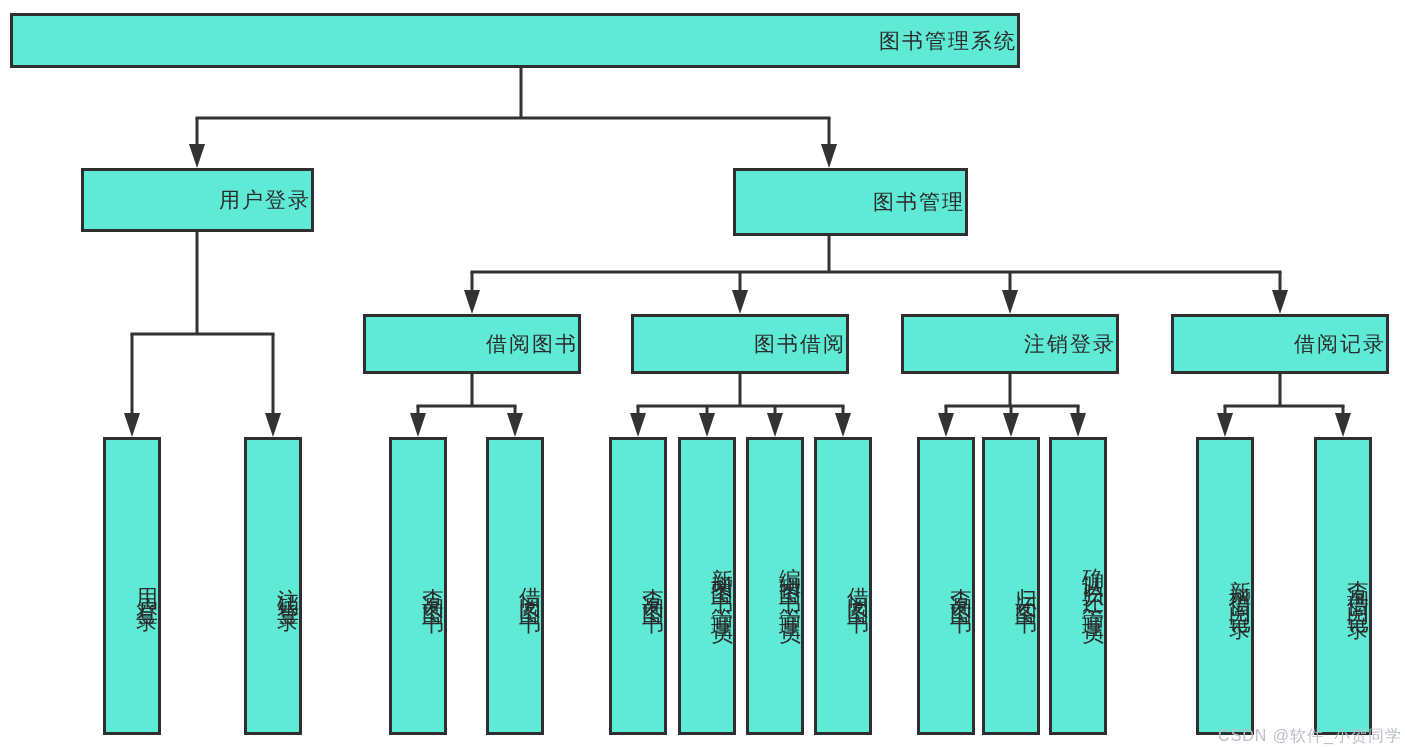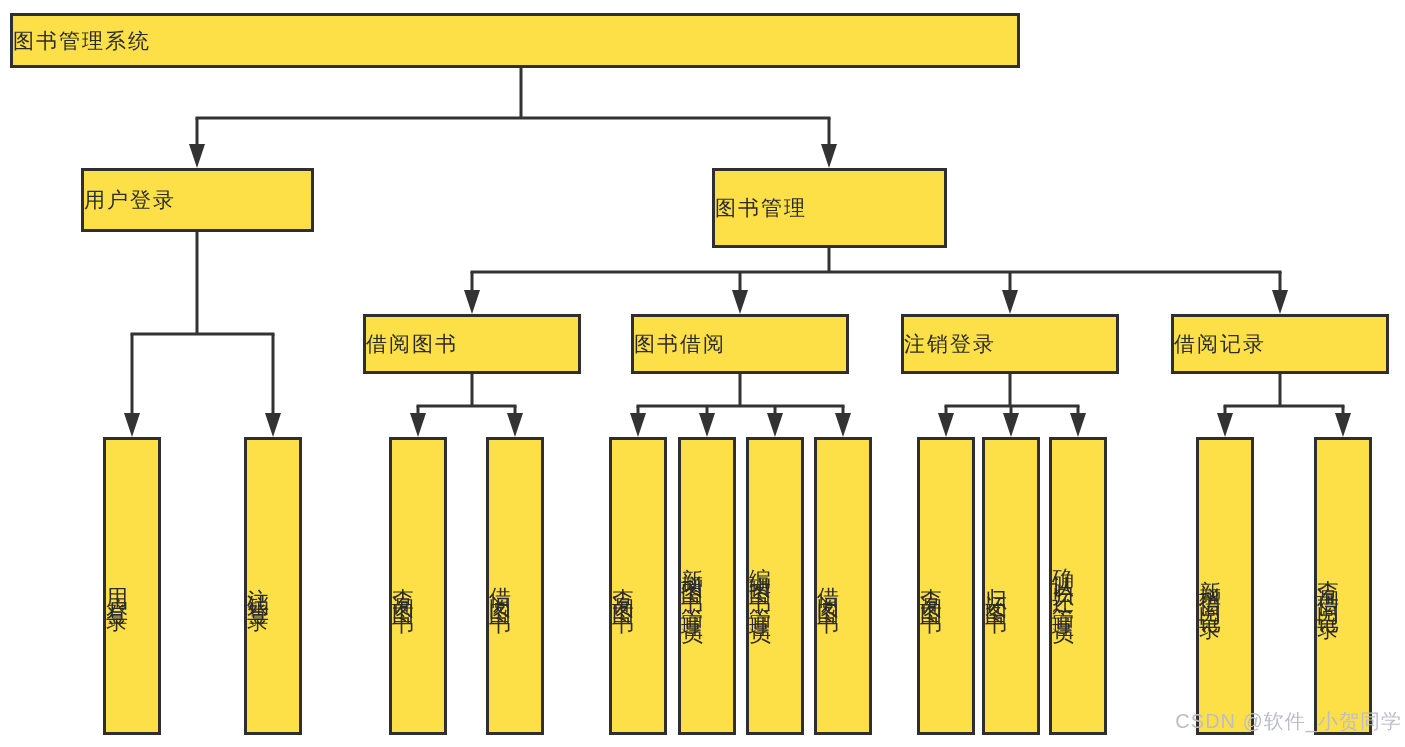--- a/index.html
+++ b/index.html
@@ -4,33 +4,33 @@
 <style>
   html,body{margin:0;padding:0;background:#ffffff;}
   body{
     width:1405px;height:747px;position:relative;overflow:hidden;
     font-family:"Liberation Sans","DejaVu Sans",sans-serif;
   }
   .stage{position:absolute;left:0;top:0;width:1405px;height:747px;}
   #connectors{position:absolute;left:0;top:0;}
   .node{
     position:absolute;box-sizing:border-box;
-    border:3px solid #84cc16;background:#fde047;
-    display:flex;align-items:center;justify-content:flex-start;
+    border:3px solid #84cc16;background:#5eead4;
+    display:flex;align-items:center;justify-content:flex-end;
     color:#2b2b2b;font-size:21px;letter-spacing:2px;
   }
   .node .lbl{white-space:nowrap;}
   .leaf .lbl{
     writing-mode:vertical-rl;text-orientation:mixed;
     font-size:22px;letter-spacing:8px;line-height:1;
     white-space:nowrap;
   }
   .watermark{
-    position:absolute;right:3px;bottom:12px;
-    font-size:20px;letter-spacing:1px;
+    position:absolute;right:3px;bottom:0;
+    font-size:16px;letter-spacing:1px;
     color:rgba(186,190,200,0.95);
     z-index:5;white-space:nowrap;
   }
 </style>
 </head>
 <body>
 
 <div class="stage">
 
   <svg id="connectors" width="1405" height="747" viewBox="0 0 1405 747" aria-hidden="true">
@@ -78,21 +78,21 @@
       <polygon points="1335,413 1351,413 1343,437" fill="#333333"></polygon>
     </svg>
 
   <div class="node" style="left: 10px; top: 13px; width: 1010px; height: 55px; border-color: rgb(47, 47, 47); color: rgb(43, 43, 43);">
     <span class="lbl">图书管理系统</span>
   </div>
 
   <div class="node" style="left: 81px; top: 168px; width: 233px; height: 64px; border-color: rgb(47, 47, 47); color: rgb(43, 43, 43);">
     <span class="lbl">用户登录</span>
   </div>
-  <div class="node" style="left: 712px; top: 168px; width: 235px; height: 80px; border-color: rgb(47, 47, 47); color: rgb(43, 43, 43);">
+  <div class="node" style="left: 733px; top: 168px; width: 235px; height: 68px; border-color: rgb(47, 47, 47); color: rgb(43, 43, 43);">
     <span class="lbl">图书管理</span>
   </div>
 
   <div class="node" style="left: 363px; top: 314px; width: 218px; height: 60px; border-color: rgb(47, 47, 47); color: rgb(43, 43, 43);">
     <span class="lbl">借阅图书</span>
   </div>
   <div class="node" style="left: 631px; top: 314px; width: 218px; height: 60px; border-color: rgb(47, 47, 47); color: rgb(43, 43, 43);">
     <span class="lbl">图书借阅</span>
   </div>
   <div class="node" style="left: 901px; top: 314px; width: 218px; height: 60px; border-color: rgb(47, 47, 47); color: rgb(43, 43, 43);">

